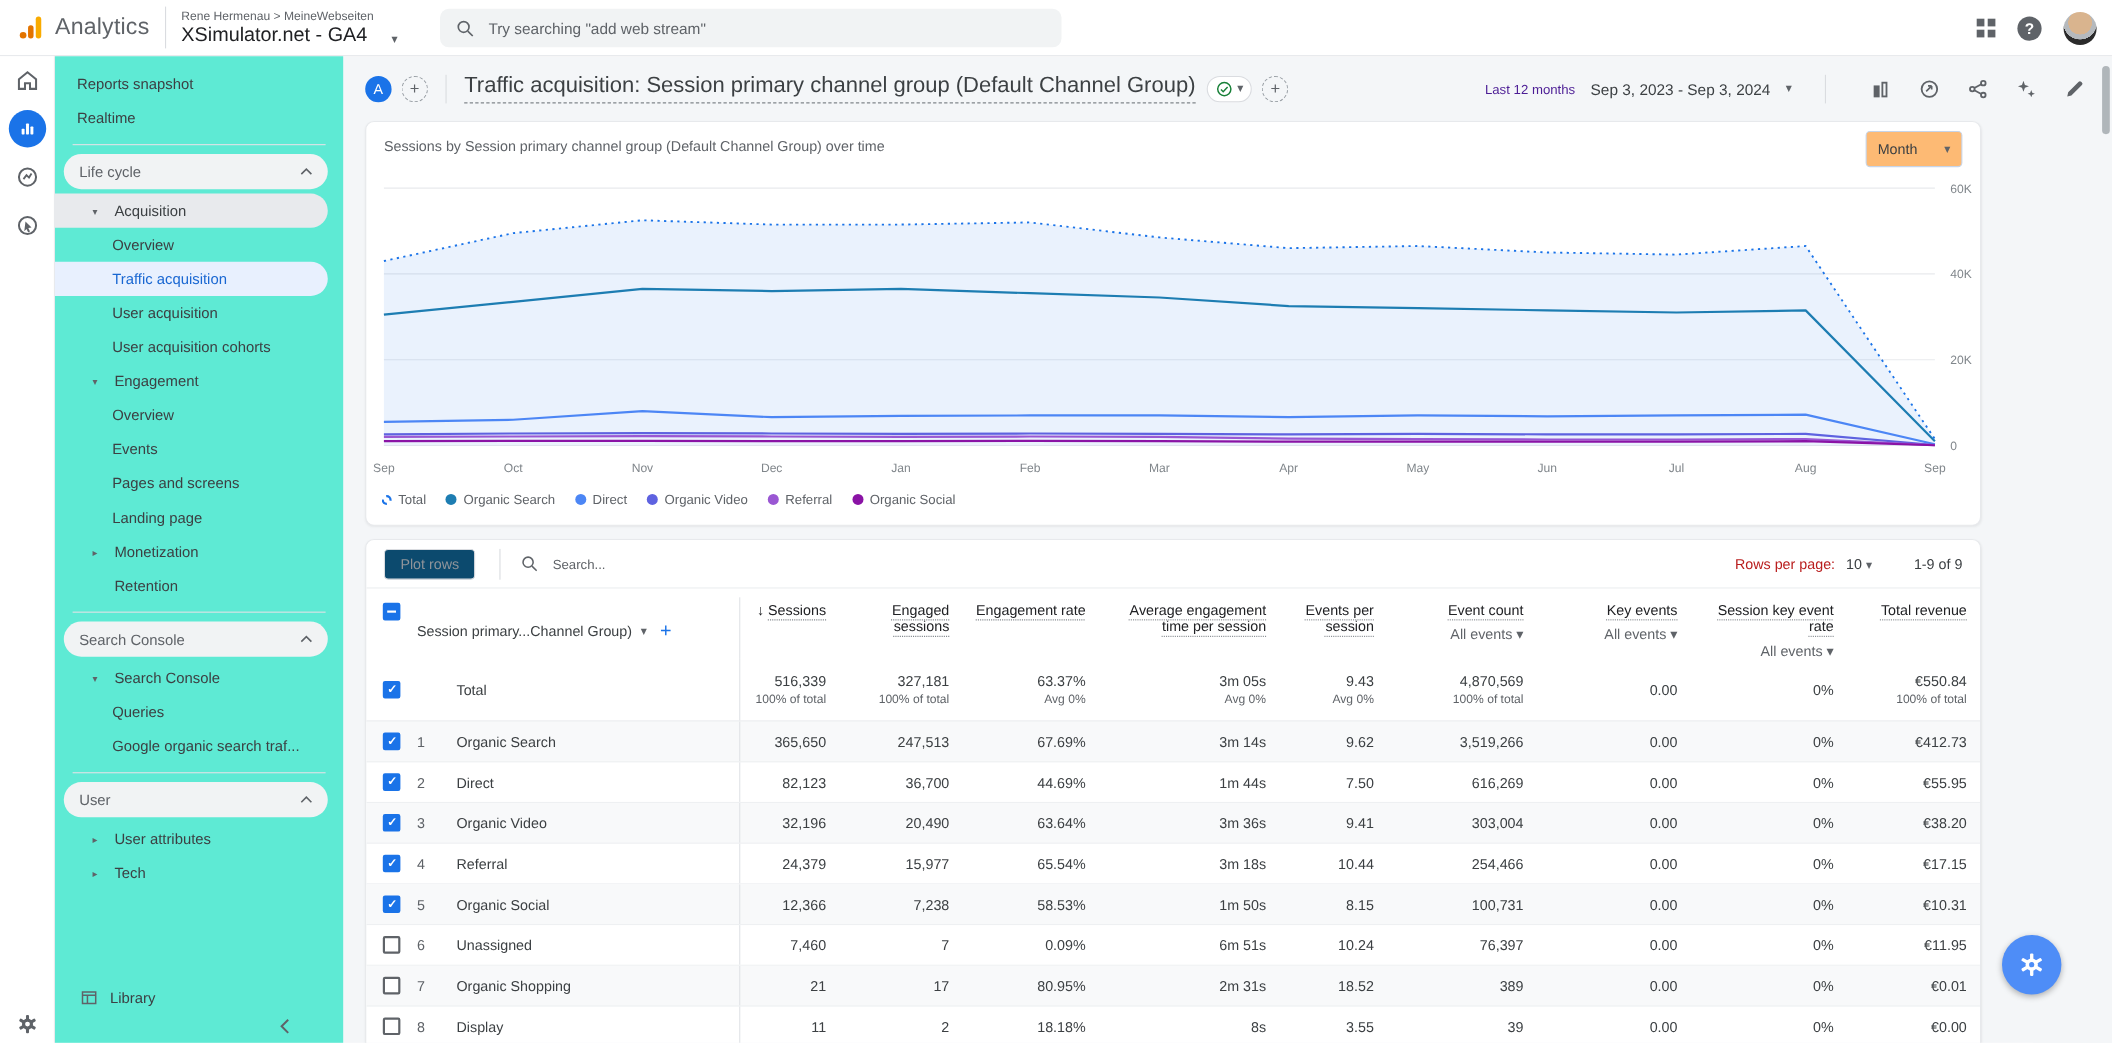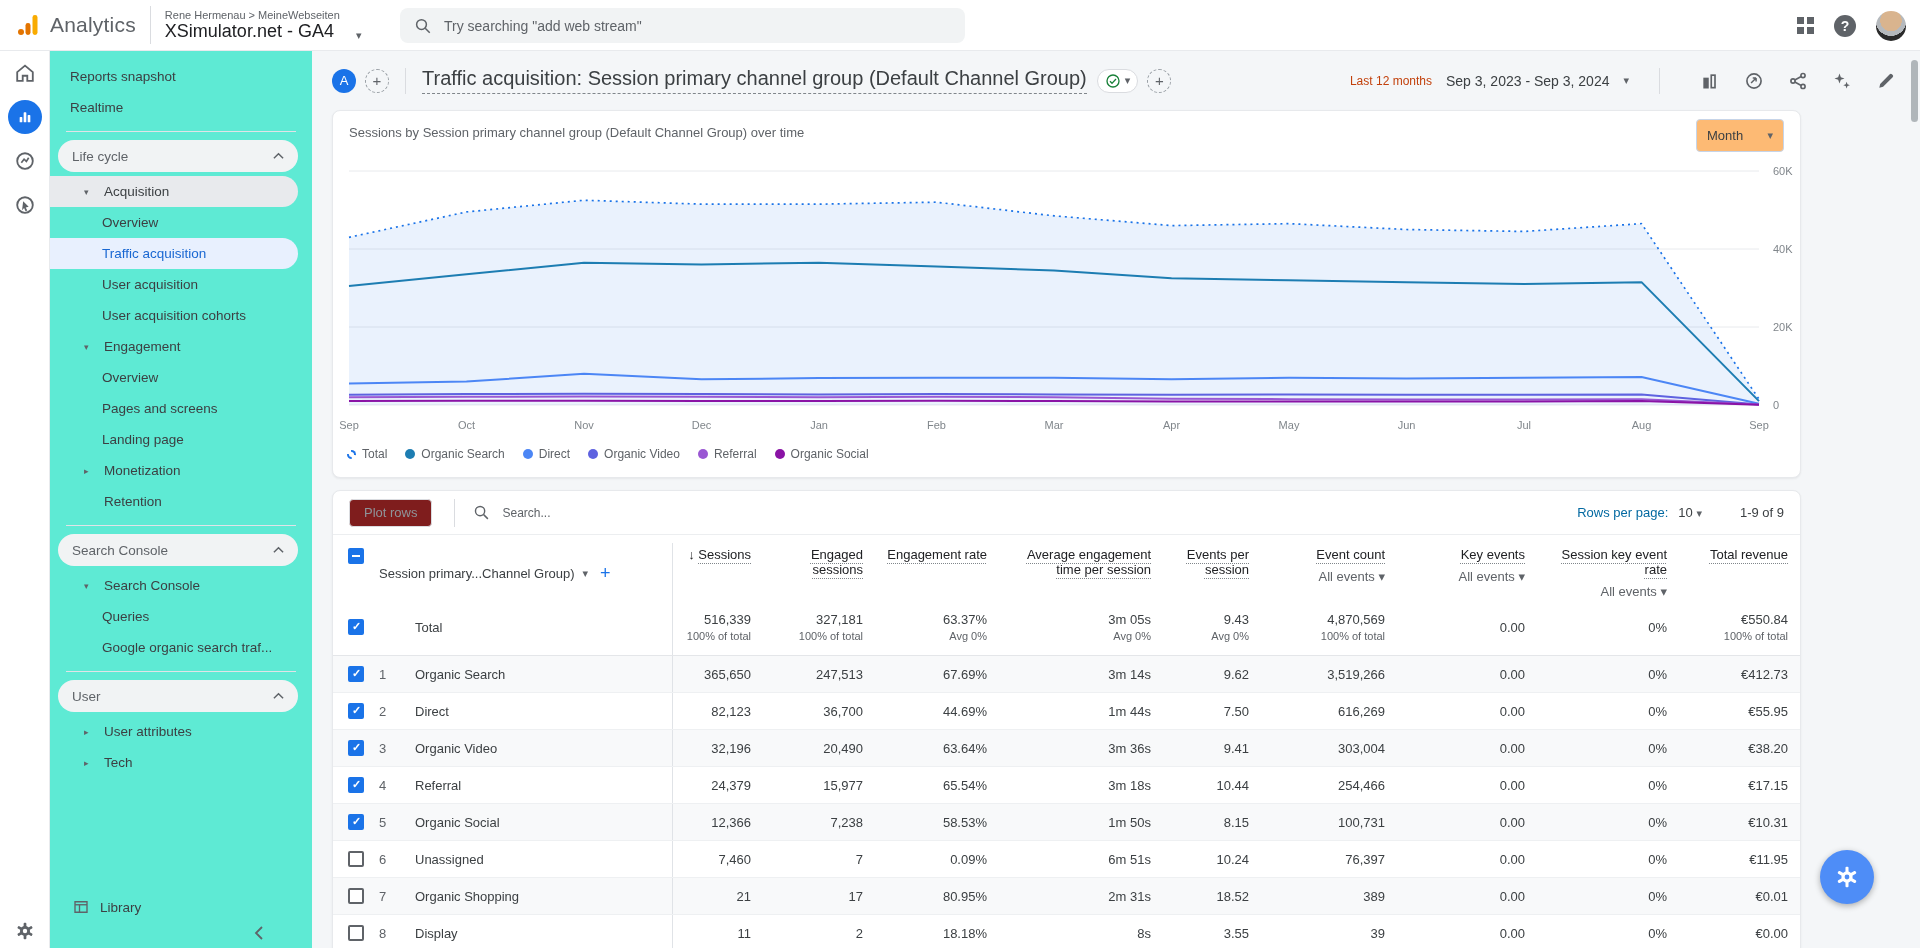--- a/index.html
+++ b/index.html
@@ -64,21 +64,21 @@
   .prop-avatar { width:24px; height:24px; border-radius:50%; background:#1a73e8; color:#fff; font-size:13px;
     display:flex; align-items:center; justify-content:center; }
   .dashed-plus { width:24px; height:24px; border-radius:50%; border:1px dashed #9aa0a6; color:#5f6368;
     font-size:15px; display:flex; align-items:center; justify-content:center; margin-left:9px; }
   .rh-divider { width:1px; height:26px; background:#dadce0; margin:0 16px; }
   .report-title { font-size:20px; color:#3c4043; border-bottom:1px dashed #80868b; padding-bottom:3px;
     white-space:nowrap; }
   .check-badge { display:flex; align-items:center; gap:4px; border:1px solid #dadce0; border-radius:14px;
     padding:3px 7px; margin-left:10px; background:#fff; }
   .rh-right { margin-left:auto; display:flex; align-items:center; gap:14px; }
-  .range-label { font-size:12px; color:#c2410c; }
+  .range-label { font-size:12px; color:#4c1d95; }
   .range-value { font-size:14px; color:#3c4043; }
   .rh-icons { display:flex; align-items:center; gap:24px; margin-left:10px; }
 
   .card { position:absolute; background:#fff; border:1px solid #e7e9ec; border-radius:8px;
     box-shadow:0 1px 2px rgba(60,64,67,.08); }
   .chart-card { left:20px; top:59px; width:1469px; height:368px; }
   .chart-title { position:absolute; left:16px; top:14px; font-size:13px; color:#5f6368; }
   .month-select { position:absolute; right:16px; top:8px; height:33px; min-width:88px; border:1px solid #c6d4e8;
     border-radius:4px; display:flex; align-items:center; justify-content:space-between; gap:10px;
     padding:0 10px; font-size:13px; color:#3c4043; background:#fdba74; }
@@ -86,28 +86,28 @@
   .chart-legend { position:absolute; left:14px; top:336px; display:flex; align-items:center; gap:18px;
     font-size:12px; color:#5f6368; }
   .legend-item { display:flex; align-items:center; gap:6px; }
   .legend-dot { width:10px; height:10px; border-radius:50%; }
   .legend-dot.total { background:transparent; border:2px dashed #1a73e8; width:9px; height:9px; }
 
   
   .table-card { left:20px; top:439px; width:1469px; height:520px; overflow:hidden; }
   .tc-controls { height:44px; display:flex; align-items:center; padding:0 16px; position:relative;
     border-bottom:1px solid #eceef0; }
-  .plot-rows-btn { border:1px solid #dadce0; border-radius:4px; height:28px; padding:0 14px; background:#7f1d1d;
+  .plot-rows-btn { border:1px solid #dadce0; border-radius:4px; height:28px; padding:0 14px; background:#0c4a6e;
     color:#8f949a; font-size:13px; display:flex; align-items:center; }
   .tc-divider { width:1px; height:28px; background:#dadce0; margin:0 18px 0 22px; }
   .tc-search { display:flex; align-items:center; gap:12px; flex:1; }
   .tc-search input { border:none; outline:none; font-size:12px; color:#b91c1c; width:300px; font-family:inherit; }
   .tc-search input::placeholder { color:#5f6368; }
   .tc-right { display:flex; align-items:center; gap:10px; font-size:13px; color:#3c4043; }
-  .tc-right .rpp-label { color:#0369a1; }
+  .tc-right .rpp-label { color:#b91c1c; }
   .tc-pageinfo { margin-left:28px; }
 
   .tgrid { display:grid; grid-template-columns:46px 36px 258px 92px 112px 124px 164px 98px 136px 140px 142px 121px; }
   .thead { padding-top:8px; min-height:64px; align-items:start; }
   .th-metric { text-align:right; padding:4px 14px 0 0; font-size:13px; color:#202124; }
   .th-label { text-decoration:underline dotted 1px #80868b; text-underline-offset:4px; cursor:pointer; }
   .th-filter { margin-top:7px; color:#5f6368; font-size:13px; white-space:nowrap; }
   .dim-head { grid-column:2 / 4; display:flex; align-items:center; gap:8px; padding-top:4px;
     font-size:13px; color:#3c4043; border-right:1px solid #e0e3e7; height:100%; }
   .plus-blue { color:#1a73e8; font-size:18px; margin-left:4px; }
@@ -247,20 +247,21 @@
     <div class="sb-item sb-sub">Overview</div>
     <div class="sb-item sb-sub sb-selected">Traffic acquisition</div>
     <div class="sb-item sb-sub">User acquisition</div>
     <div class="sb-item sb-sub">User acquisition cohorts</div>
 
     <div class="sb-item sb-mid">
       <span class="sb-caret">▾</span>
       <span>Engagement</span>
     </div>
     <div class="sb-item sb-sub">Overview</div>
+    <div class="sb-item sb-sub">Events</div>
     <div class="sb-item sb-sub">Pages and screens</div>
     <div class="sb-item sb-sub">Landing page</div>
 
     <div class="sb-item sb-mid">
       <span class="sb-caret">▸</span>
       <span>Monetization</span>
     </div>
     <div class="sb-item sb-mid">
       <span class="sb-caret"></span>
       <span>Retention</span>

